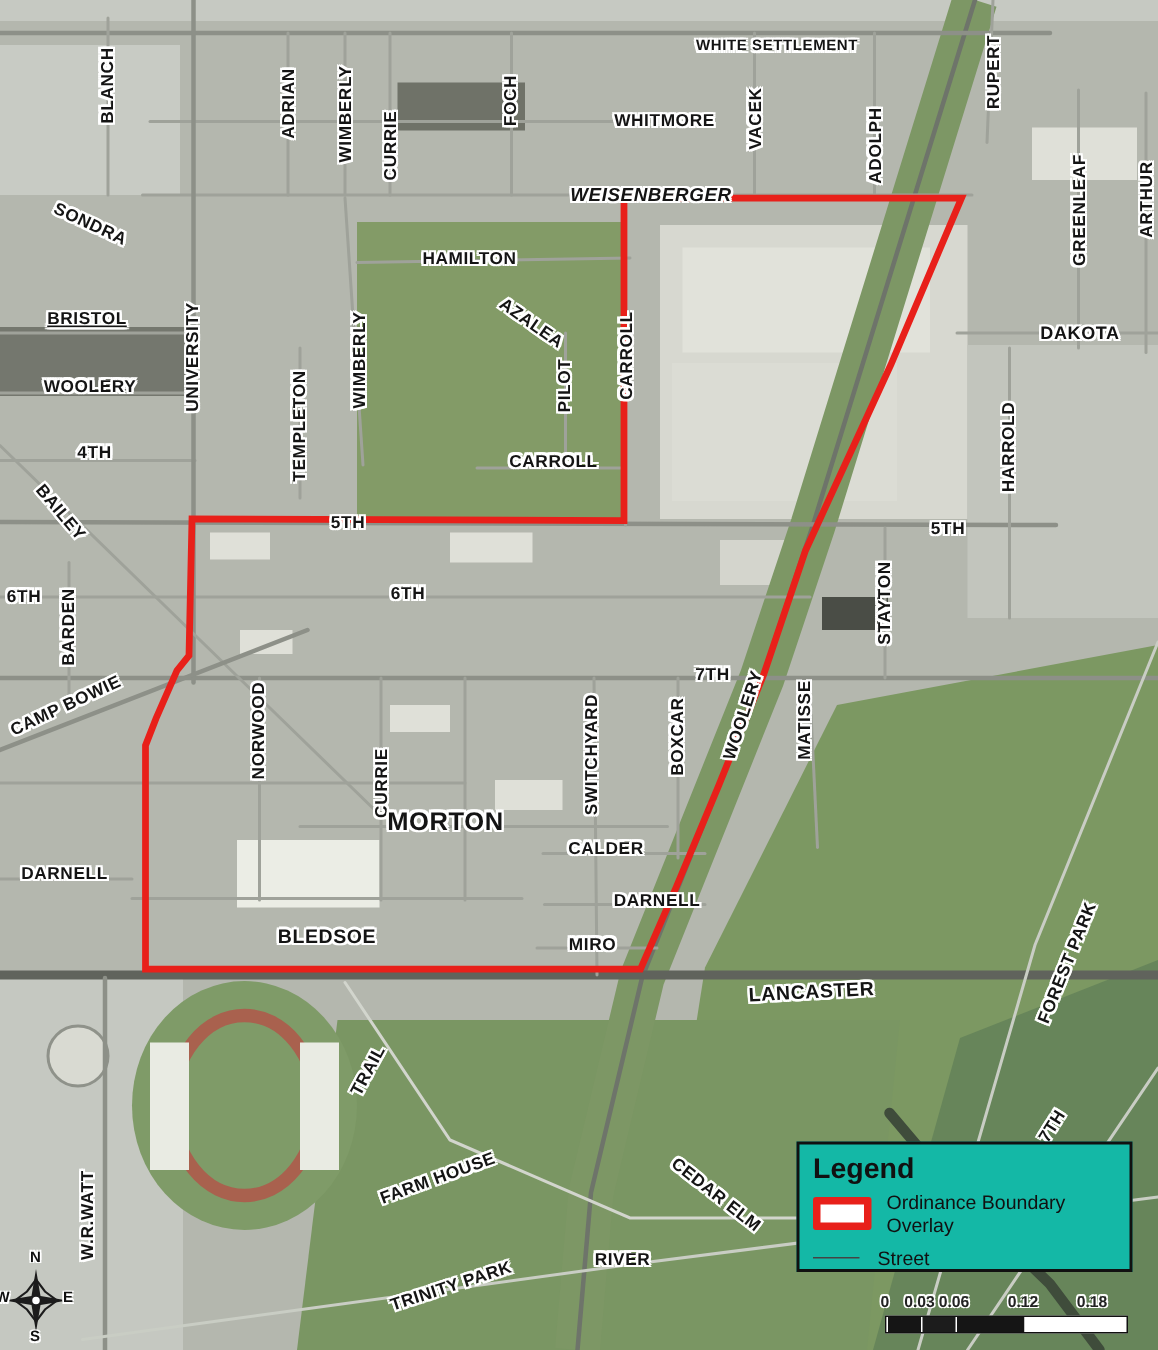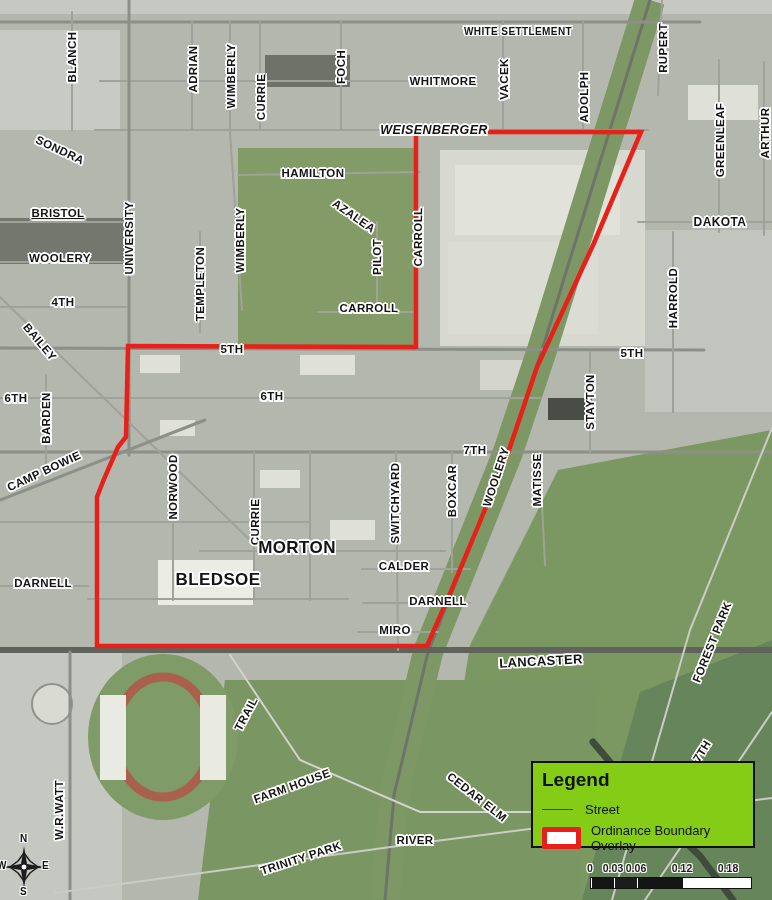--- a/index.html
+++ b/index.html
@@ -8,21 +8,21 @@
          outline:1px solid #1a1a1a;}
   #map-svg{position:absolute;left:0;top:0;}
   #labels{position:absolute;left:0;top:0;width:772px;height:900px;pointer-events:none;}
   .lbl{position:absolute;white-space:nowrap;color:#141414;font-weight:bold;
        letter-spacing:.4px;
        text-shadow:-1.5px -1.5px 0 #fff,1.5px -1.5px 0 #fff,-1.5px 1.5px 0 #fff,
                    1.5px 1.5px 0 #fff,0 -1.6px 0 #fff,0 1.6px 0 #fff,
                    -1.6px 0 0 #fff,1.6px 0 0 #fff;}
   
   #legend{position:absolute;left:531px;top:761px;width:224px;height:87px;
-          background:#84cc16;border:2px solid #111;box-sizing:border-box;}
+          background:#14b8a6;border:2px solid #111;box-sizing:border-box;}
   #legend .title{font-size:19px;font-weight:bold;color:#111;margin:6px 0 0 9px;}
   .leg-row{display:flex;align-items:center;margin:7px 0 0 9px;height:22px;}
   .leg-sym-line{width:31px;border-top:1.5px solid #444;margin-right:12px;}
   .leg-sym-box{width:30px;height:12px;border:5px solid #e8201a;border-radius:2px;
                margin-right:10px;background:#fff;}
   .leg-row span{font-size:13px;color:#111;}
   
   #scalebar{position:absolute;left:590px;top:862px;width:178px;height:34px;}
   #scalebar .tick{position:absolute;top:0;font-size:10.5px;font-weight:bold;color:#222;
        transform:translateX(-50%);
@@ -165,21 +165,21 @@
       <div class="lbl" style="left: 475px; top: 450px; font-size: 11.5px; transform: translate(-50%, -50%) rotate(0deg);">7TH</div>
       <div class="lbl" style="left: 496px; top: 477px; font-size: 11.5px; transform: translate(-50%, -50%) rotate(-72deg);">WOOLERY</div>
       <div class="lbl" style="left: 590px; top: 402px; font-size: 11.5px; transform: translate(-50%, -50%) rotate(-90deg);">STAYTON</div>
       <div class="lbl" style="left: 537px; top: 480px; font-size: 11.5px; transform: translate(-50%, -50%) rotate(-90deg);">MATISSE</div>
       <div class="lbl" style="left: 173px; top: 487px; font-size: 11.5px; transform: translate(-50%, -50%) rotate(-90deg);">NORWOOD</div>
       <div class="lbl" style="left: 255px; top: 522px; font-size: 11.5px; transform: translate(-50%, -50%) rotate(-90deg);">CURRIE</div>
       <div class="lbl" style="left: 395px; top: 503px; font-size: 11.5px; transform: translate(-50%, -50%) rotate(-90deg);">SWITCHYARD</div>
       <div class="lbl" style="left: 452px; top: 491px; font-size: 11.5px; transform: translate(-50%, -50%) rotate(-90deg);">BOXCAR</div>
       <div class="lbl" style="left: 297px; top: 548px; font-size: 17px; transform: translate(-50%, -50%) rotate(0deg);">MORTON</div>
       <div class="lbl" style="left: 404px; top: 566px; font-size: 11.5px; transform: translate(-50%, -50%) rotate(0deg);">CALDER</div>
-      <div class="lbl" style="left: 218px; top: 580px; font-size: 17px; transform: translate(-50%, -50%) rotate(0deg);">BLEDSOE</div>
+      <div class="lbl" style="left: 218px; top: 624px; font-size: 13px; transform: translate(-50%, -50%) rotate(0deg);">BLEDSOE</div>
       <div class="lbl" style="left: 43px; top: 583px; font-size: 11.5px; transform: translate(-50%, -50%) rotate(0deg);">DARNELL</div>
       <div class="lbl" style="left: 438px; top: 601px; font-size: 11.5px; transform: translate(-50%, -50%) rotate(0deg);">DARNELL</div>
       <div class="lbl" style="left: 395px; top: 630px; font-size: 11.5px; transform: translate(-50%, -50%) rotate(0deg);">MIRO</div>
       <div class="lbl" style="left: 541px; top: 661px; font-size: 13px; transform: translate(-50%, -50%) rotate(-3deg);">LANCASTER</div>
       <div class="lbl" style="left: 712px; top: 642px; font-size: 11.5px; transform: translate(-50%, -50%) rotate(-68deg);">FOREST PARK</div>
       <div class="lbl" style="left: 59px; top: 810px; font-size: 11.5px; transform: translate(-50%, -50%) rotate(-90deg);">W.R.WATT</div>
       <div class="lbl" style="left: 246px; top: 714px; font-size: 11.5px; transform: translate(-50%, -50%) rotate(-62deg);">TRAIL</div>
       <div class="lbl" style="left: 292px; top: 786px; font-size: 11.5px; transform: translate(-50%, -50%) rotate(-20deg);">FARM HOUSE</div>
       <div class="lbl" style="left: 477px; top: 797px; font-size: 11.5px; transform: translate(-50%, -50%) rotate(38deg);">CEDAR ELM</div>
       <div class="lbl" style="left: 415px; top: 840px; font-size: 11.5px; transform: translate(-50%, -50%) rotate(0deg);">RIVER</div>
@@ -195,26 +195,26 @@
     </svg>
     <span class="pt" style="left:20px;top:-5px">N</span>
     <span class="pt" style="left:42px;top:22px">E</span>
     <span class="pt" style="left:20px;top:48px">S</span>
     <span class="pt" style="left:-3px;top:22px">W</span>
   </div>
 
   <div id="legend">
     <div class="title">Legend</div>
     <div class="leg-row">
+      <div class="leg-sym-box"></div>
+      <span>Ordinance Boundary Overlay</span>
+    </div>
+    <div class="leg-row">
       <div class="leg-sym-line"></div>
       <span>Street</span>
-    </div>
-    <div class="leg-row">
-      <div class="leg-sym-box"></div>
-      <span>Ordinance Boundary Overlay</span>
     </div>
   </div>
 
   <div id="scalebar">
     <div id="sb-bar">
         <div class="seg" style="left: 0px; width: 23px; background: rgb(21, 21, 21); border-left: 1px solid rgb(255, 255, 255);"></div>
         <div class="seg" style="left: 23px; width: 23px; background: rgb(28, 28, 28); border-left: 1px solid rgb(255, 255, 255);"></div>
         <div class="seg" style="left: 46px; width: 46px; background: rgb(21, 21, 21); border-left: 1px solid rgb(255, 255, 255);"></div>
         <div class="seg" style="left: 92px; width: 46px; background: rgb(255, 255, 255); border-left: 1px solid rgb(255, 255, 255);"></div>
       </div>

